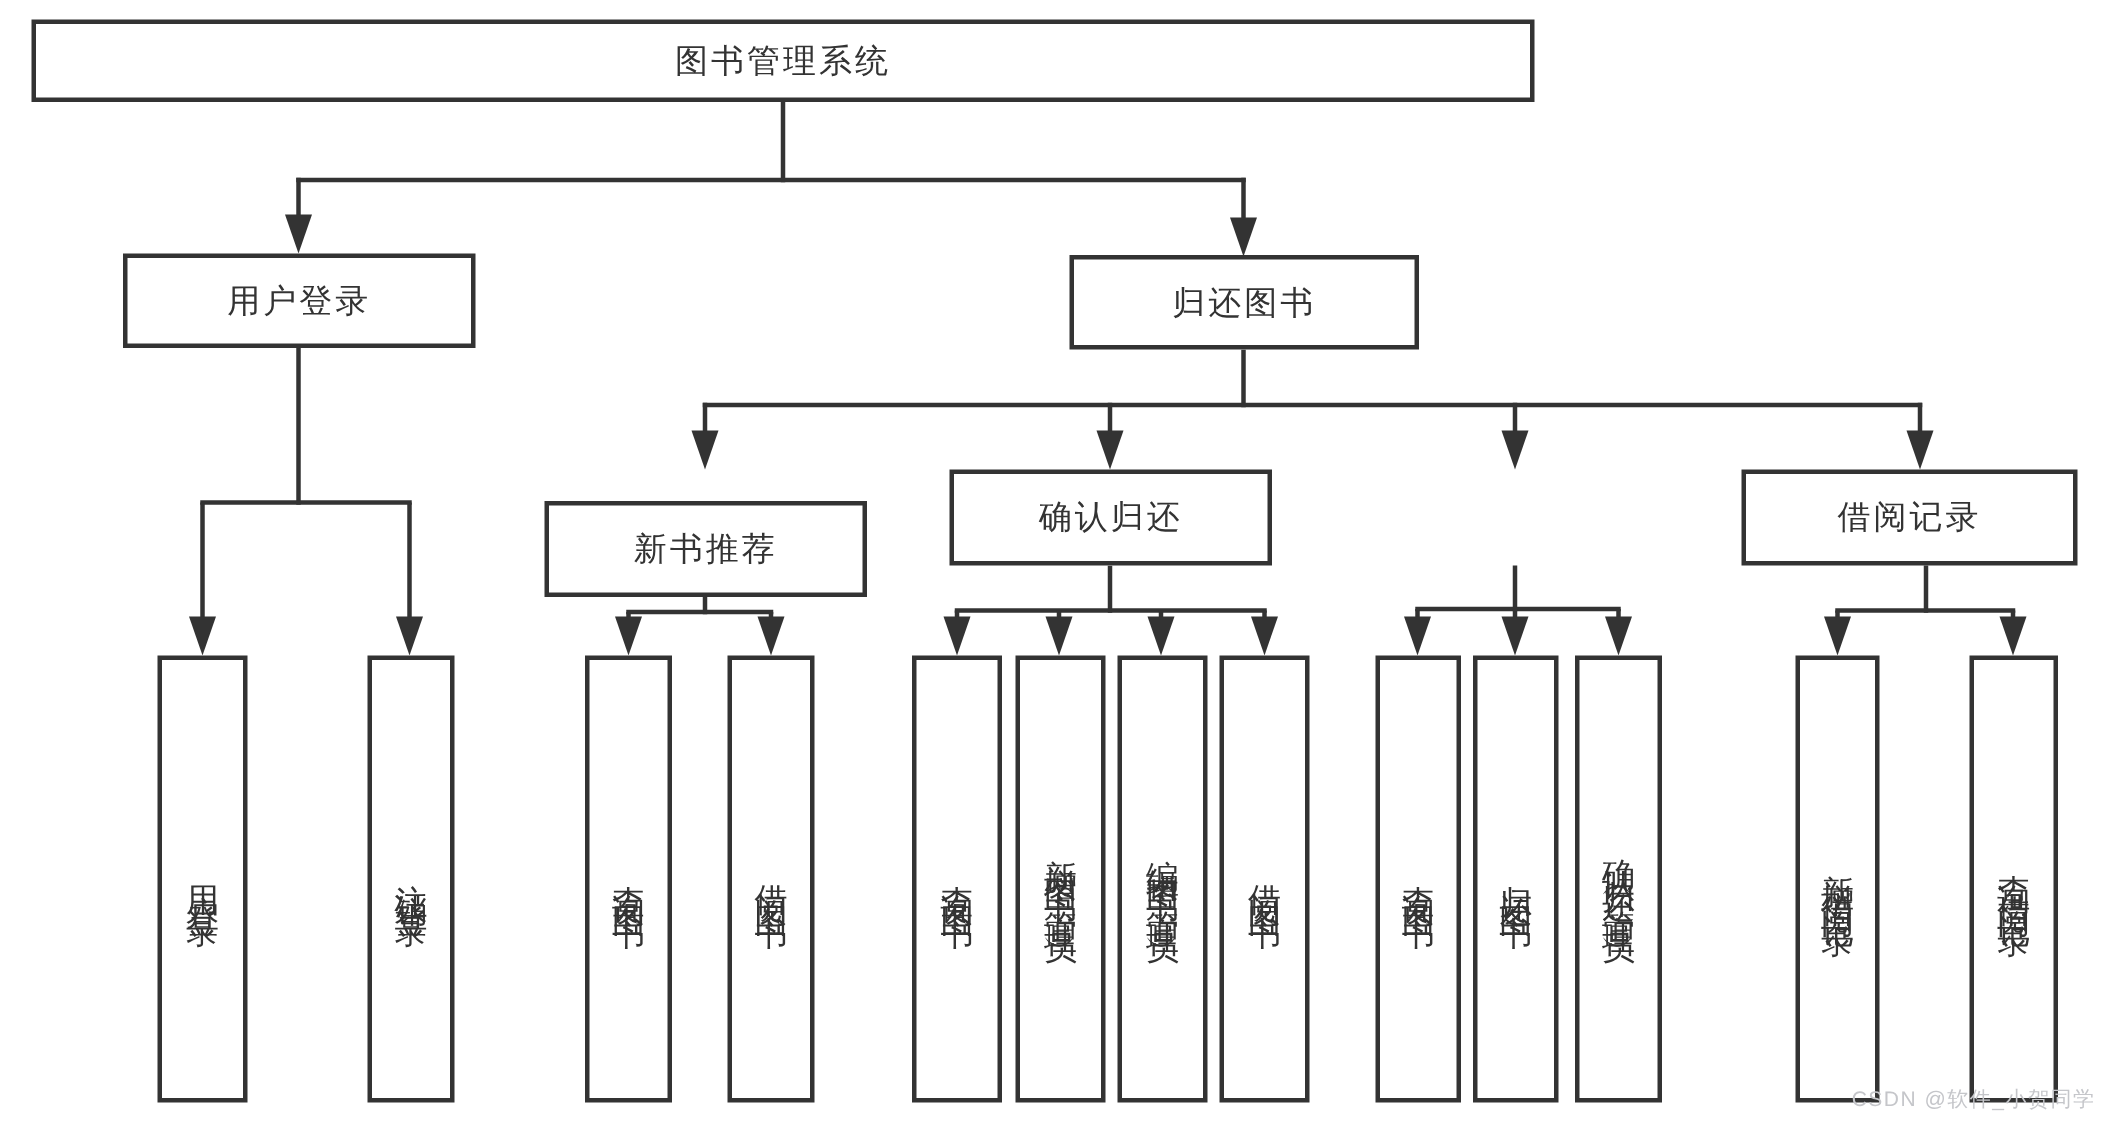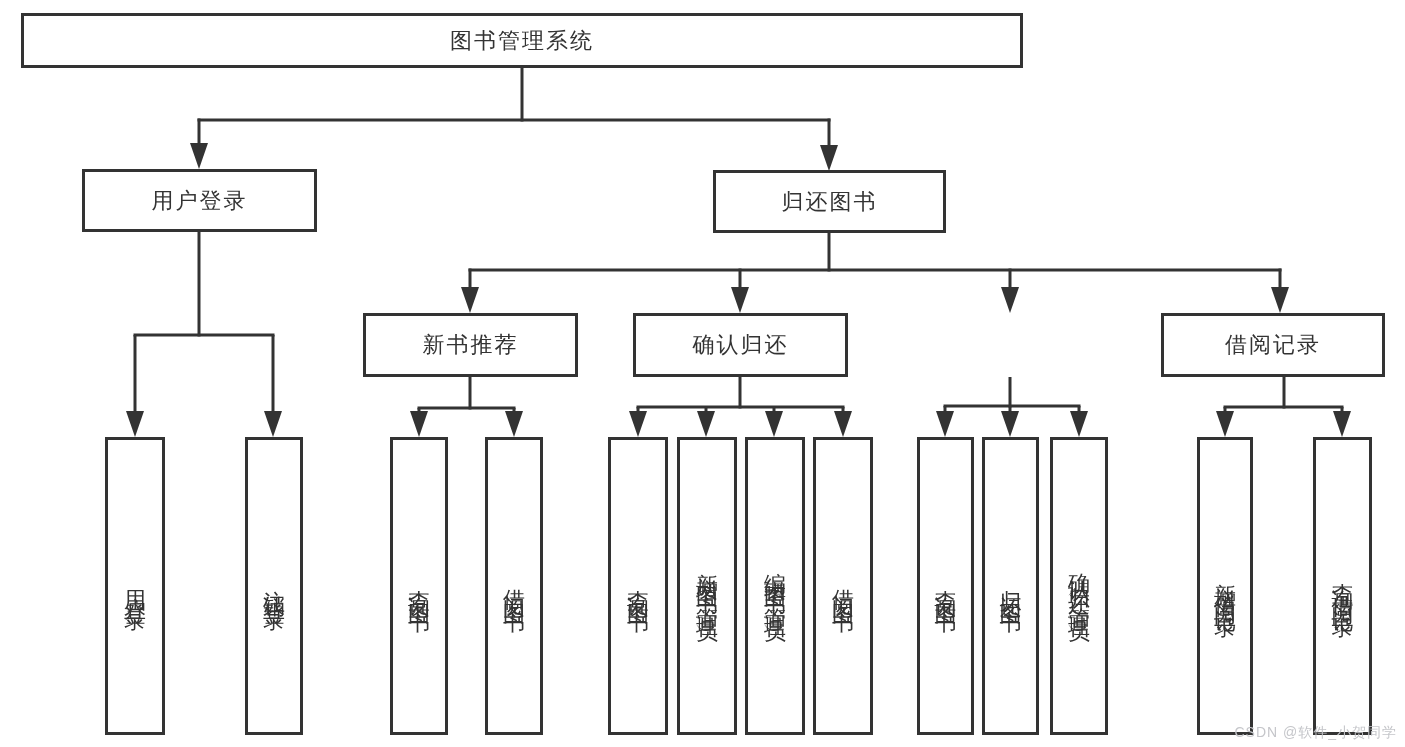--- a/index.html
+++ b/index.html
@@ -32,21 +32,21 @@
     text-orientation: mixed;
     font-size: 22px;
     letter-spacing: 7px;
     white-space: nowrap;
   }
   
   .root-box   { left: 21px;   top: 13px;  width: 1002px; height: 55px; }
   .l2-user    { left: 82px;   top: 169px; width: 235px;  height: 63px; }
   .l2-book    { left: 713px;  top: 170px; width: 233px;  height: 63px; }
   .l3         { top: 313px; height: 64px; }
-  .l3-new     { left: 363px;  width: 215px; }
+  .l3-new     { left: 363px;  width: 215px; margin-top: 21px; }
   .l3-borrow  { left: 633px;  width: 215px; }
   .l3-current { left: 903px;  width: 214px; }
   .l3-records { left: 1161px; width: 224px; align-items: center; }
   .leaf       { top: 437px; height: 298px; }
   .leaf-a1 { left: 105px;  width: 60px; }
   .leaf-a2 { left: 245px;  width: 58px; }
   .leaf-b1 { left: 390px;  width: 58px; }
   .leaf-b2 { left: 485px;  width: 58px; }
   .leaf-c1 { left: 608px;  width: 60px; }
   .leaf-c2 { left: 677px;  width: 60px; }

